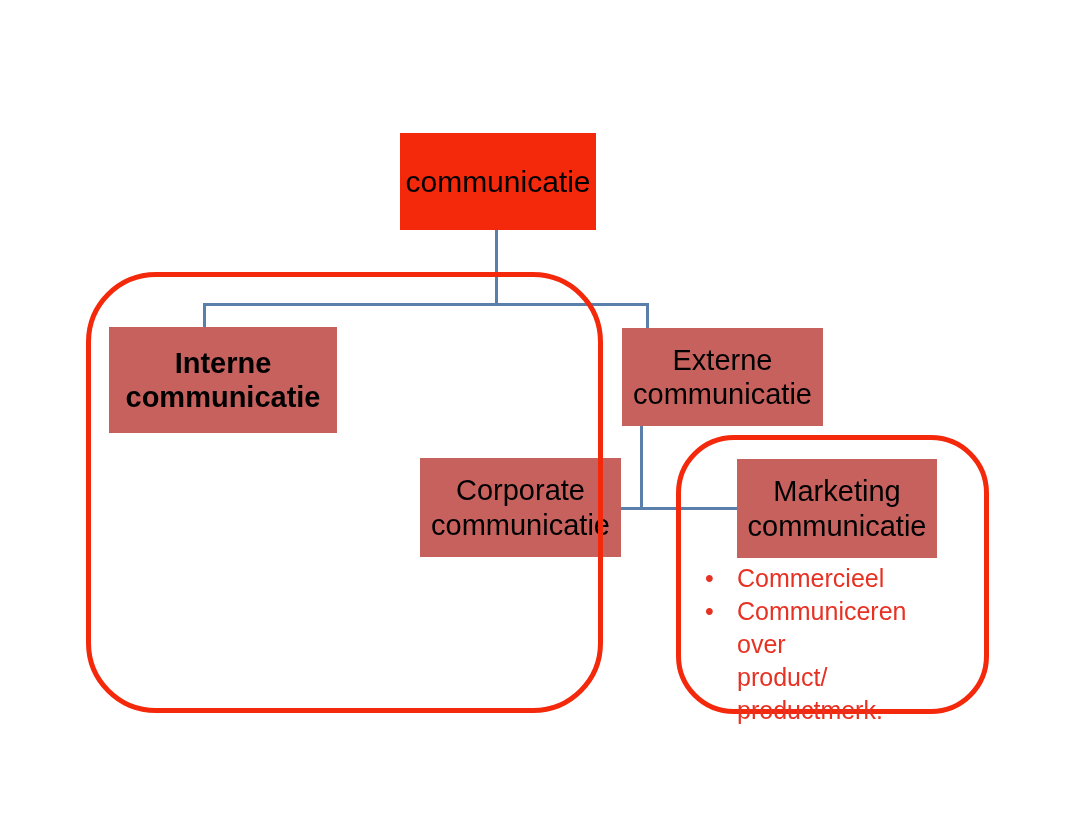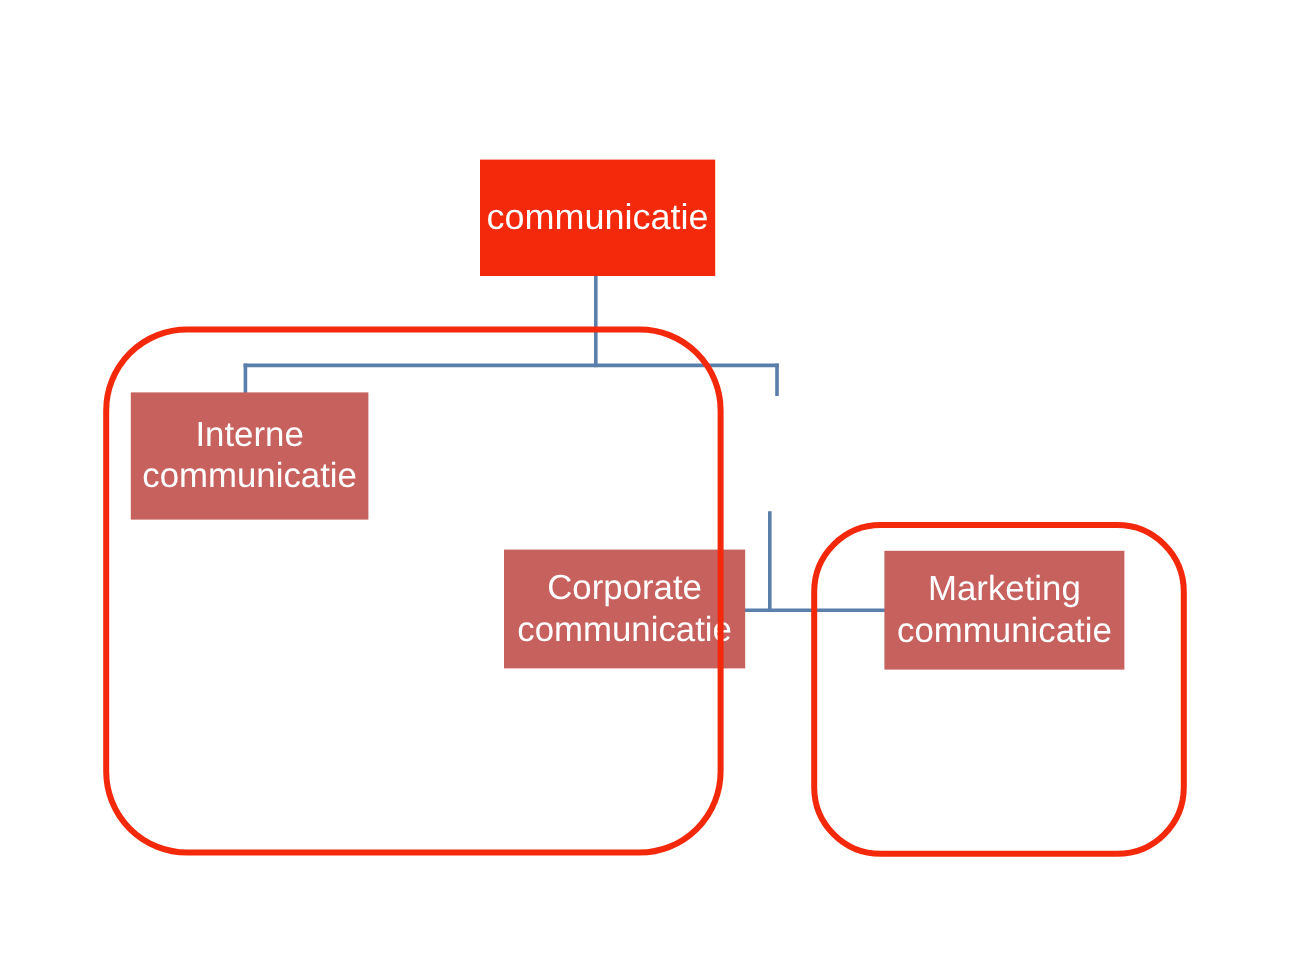--- a/index.html
+++ b/index.html
@@ -15,31 +15,31 @@
     position: absolute;
     left: 0; top: 0;
     z-index: 1;
   }
   .node {
     position: absolute;
     display: flex;
     align-items: center;
     justify-content: center;
     text-align: center;
-    color: #ffffff;
+    color: #000000;
     z-index: 2;
     line-height: 1.18;
   }
   #root-box {
     left: 400px; top: 133px; width: 196px; height: 97px;
     background: #f4290c;
     font-size: 30px;
   }
   .child-box { background: #c7615e; font-size: 29px; }
-  #interne-box   { left: 109px; top: 327px; width: 198px; height: 106px; }
+  #interne-box   { left: 109px; top: 327px; width: 228px; height: 106px; font-weight: bold; }
   #externe-box   { left: 622px; top: 328px; width: 201px; height: 98px;  }
   #corporate-box { left: 372px; top: 458px; width: 201px; height: 99px; margin-left: 48px;  }
   #marketing-box { left: 737px; top: 459px; width: 200px; height: 99px;  }
   .group-outline {
     position: absolute;
     border: 5px solid #f4290c;
     background: transparent;
     z-index: 3;
   }
   #group-left {
@@ -90,27 +90,40 @@
   </svg>
 
   <div class="node" id="root-box">
     <span>communicatie</span>
   </div>
 
   <div class="node child-box" id="interne-box">
     <span>Interne communicatie</span>
   </div>
 
+  <div class="node child-box" id="externe-box">
+    <span>Externe communicatie</span>
+  </div>
 
   <div class="node child-box" id="corporate-box">
     <span>Corporate communicatie</span>
   </div>
 
   <div class="node child-box" id="marketing-box">
     <span>Marketing communicatie</span>
   </div>
 
   <div class="group-outline" id="group-left"></div>
   <div class="group-outline" id="group-right"></div>
 
 
+  <ul class="bullet-list" id="bullets-right">
+    <li>
+      <span class="bullet-text">Commercieel</span>
+    </li>
+    <li>
+      <span class="bullet-text">Communiceren over
+product/
+productmerk.</span>
+    </li>
+  </ul>
 
 </div>
 
 </body></html>

